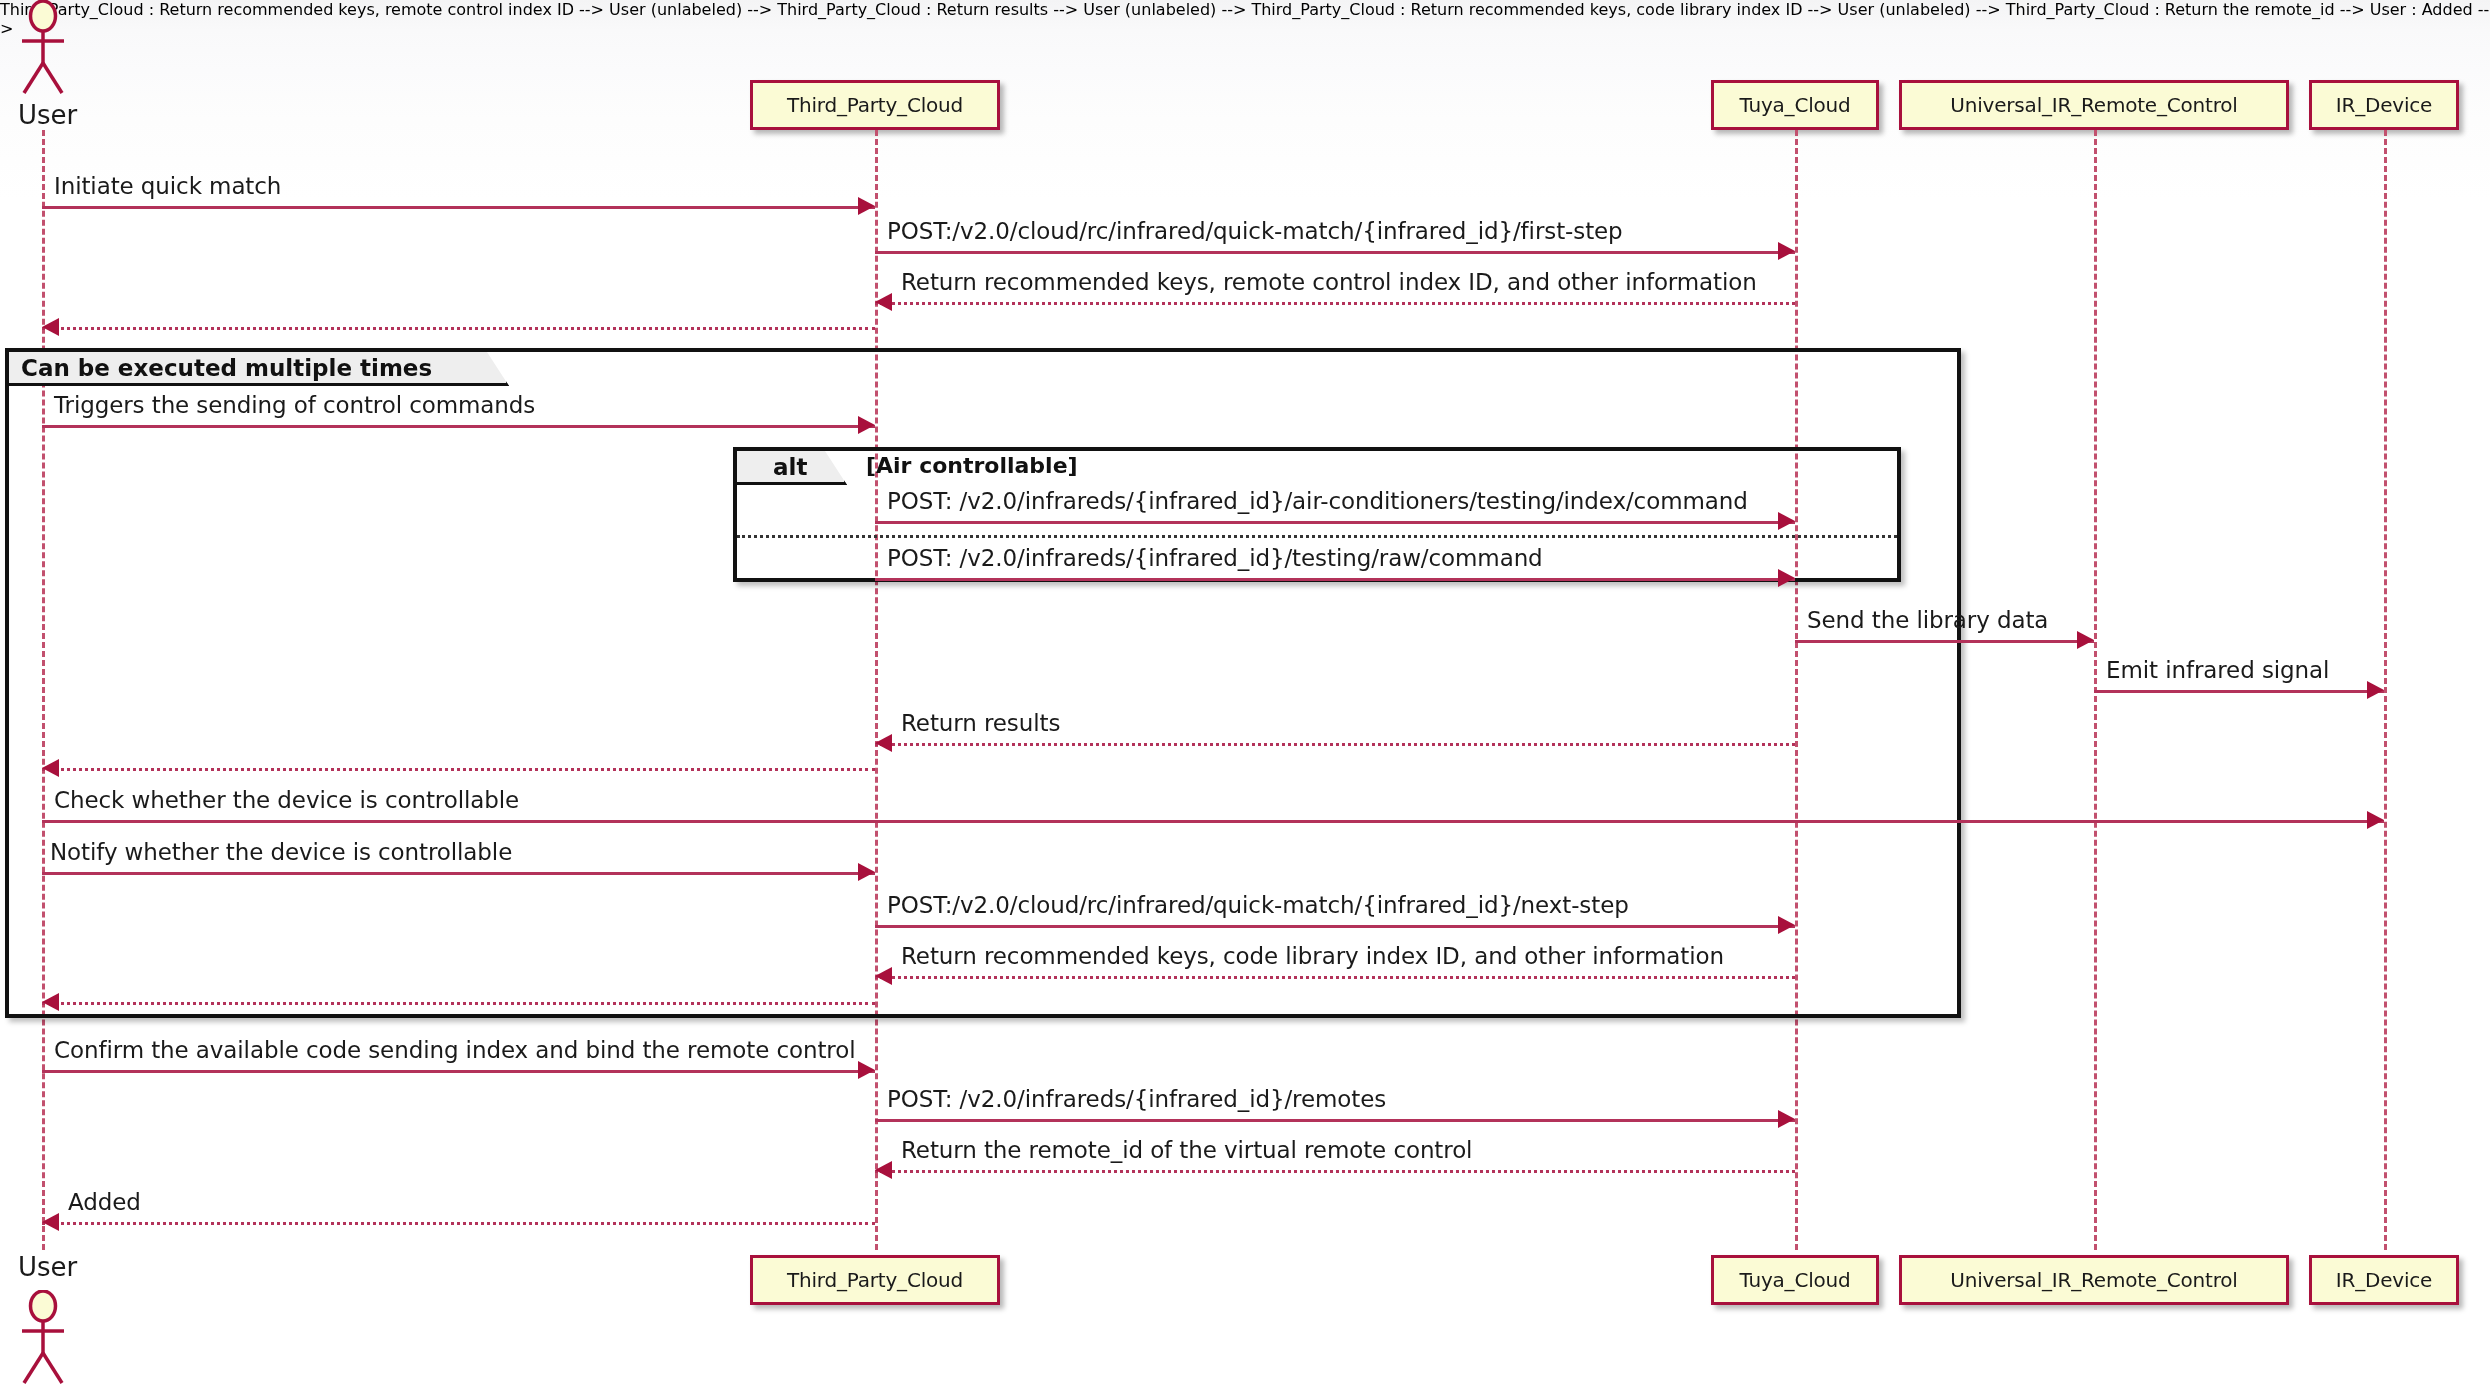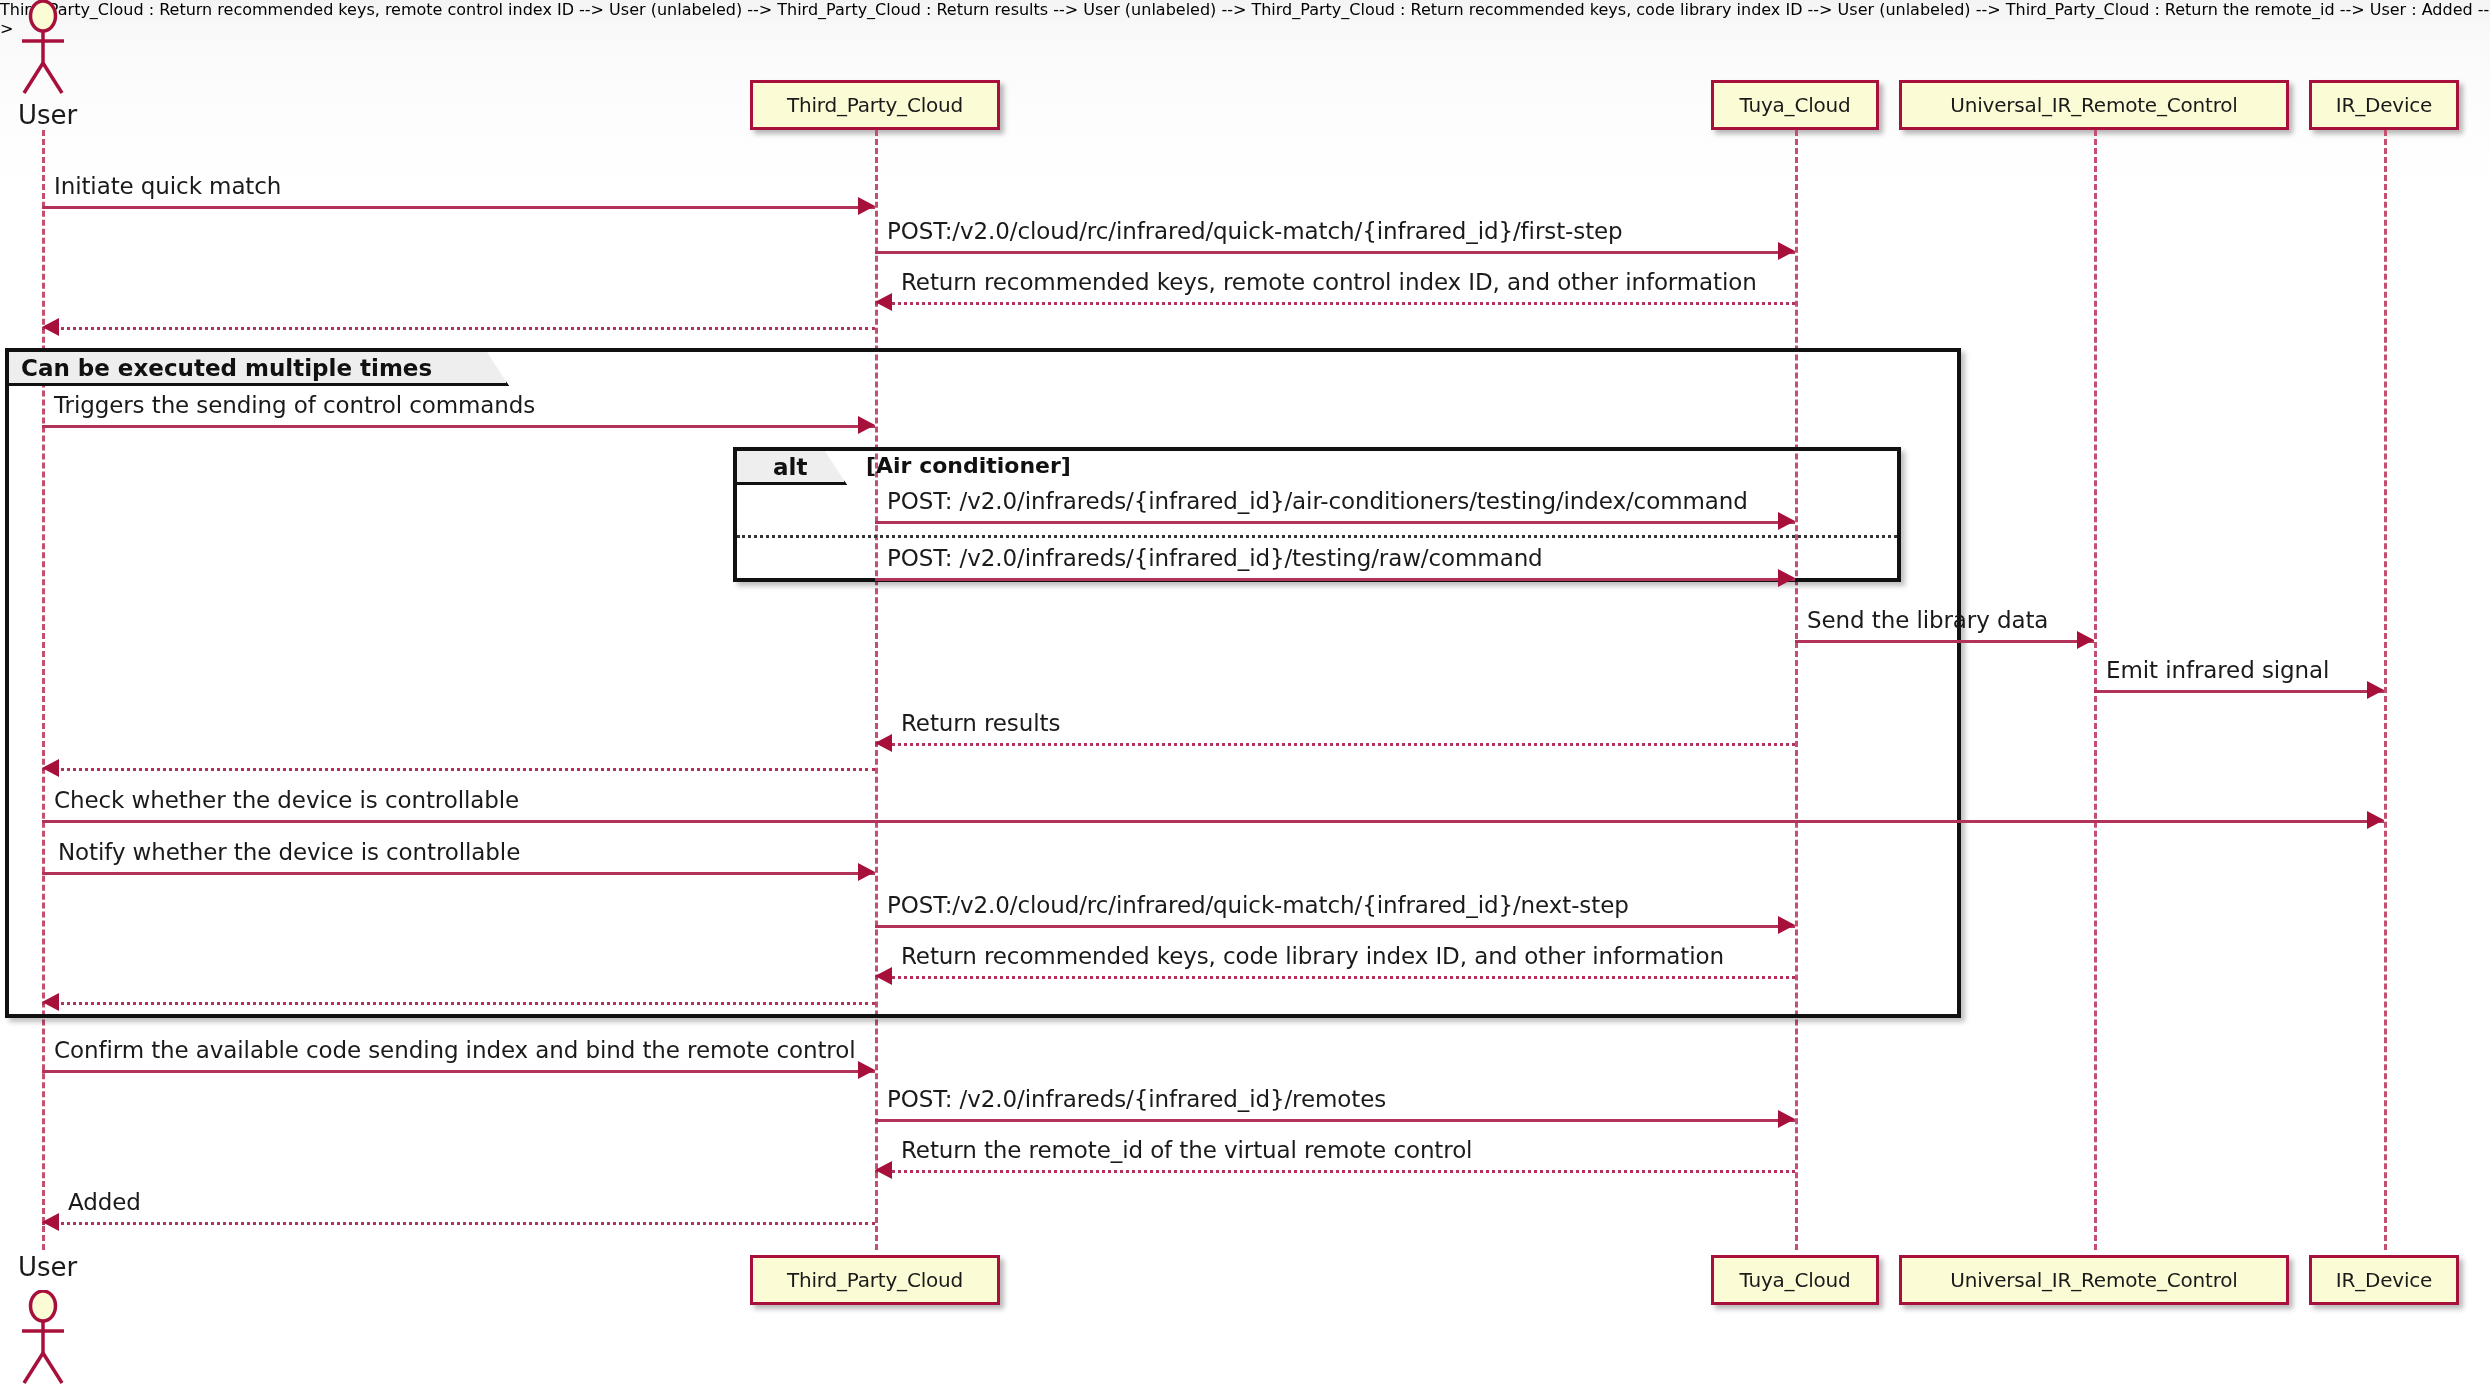--- a/index.html
+++ b/index.html
@@ -179,21 +179,21 @@
     </div>
   </div>
 
   
   <div class="frame" style="left:733px; top:447px; width:1168px; height:135px;">
     <div class="frame-header" style="width:110px;padding-left:36px;">
       <span>alt</span>
     </div>
     <div class="frame-divider" style="left:0; top:84px; width:1160px;"></div>
   </div>
-  <div class="frame-cond" style="left:866px; top:453px;">[Air conditioner]</div>
+  <div class="frame-cond" style="left:866px; top:453px;">[Air controllable]</div>
 
   
 
   
   <div class="msg" style="left:42px; top:206px;">
     <div class="line" style="width:833px;"></div>
     <div class="head right" style="left:816px;"></div>
     <div class="label" style="left:12px;">Initiate quick match</div>
   </div>
 
@@ -271,21 +271,21 @@
   <div class="msg" style="left:42px; top:820px;">
     <div class="line" style="width:2342px;"></div>
     <div class="head right" style="left:2325px;"></div>
     <div class="label" style="left:12px;margin-top:32px;">Check whether the device is controllable</div>
   </div>
 
   
   <div class="msg" style="left:42px; top:872px;">
     <div class="line" style="width:833px;"></div>
     <div class="head right" style="left:816px;"></div>
-    <div class="label" style="left:16px;">Notify whether the device is controllable</div>
+    <div class="label" style="left:8px;">Notify whether the device is controllable</div>
   </div>
 
   
   <div class="msg" style="left:875px; top:925px;">
     <div class="line" style="width:920px;"></div>
     <div class="head right" style="left:903px;"></div>
     <div class="label" style="left:12px;">POST:/v2.0/cloud/rc/infrared/quick-match/{infrared_id}/next-step</div>
   </div>
 
    Third_Party_Cloud : Return recommended keys, code library index ID --&gt;

